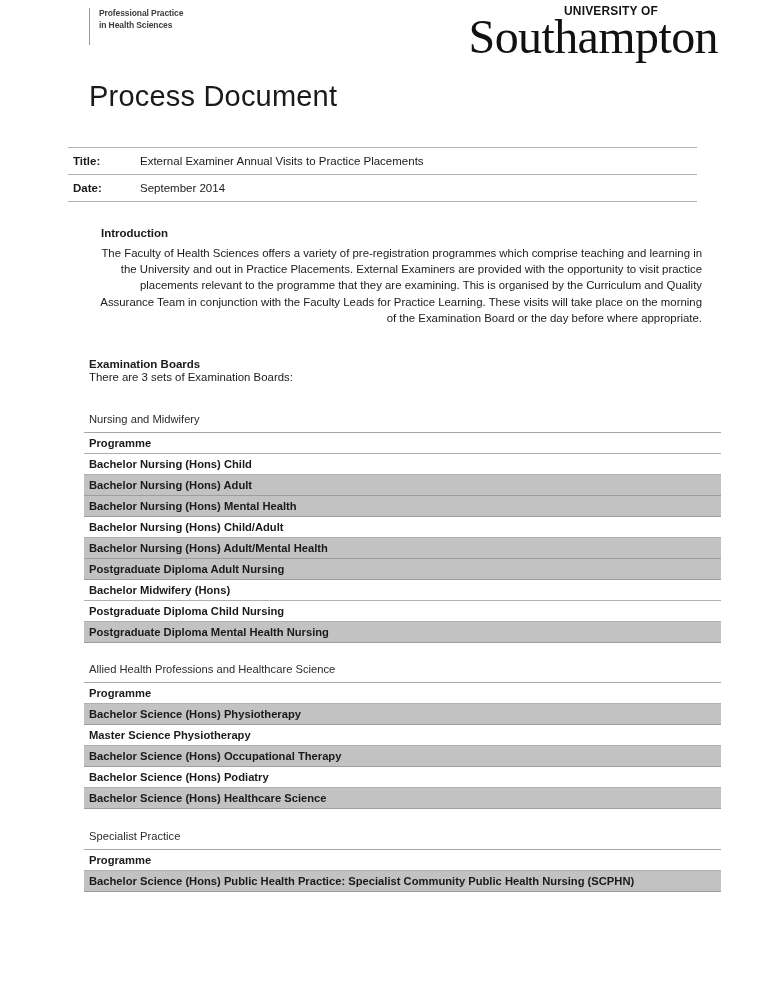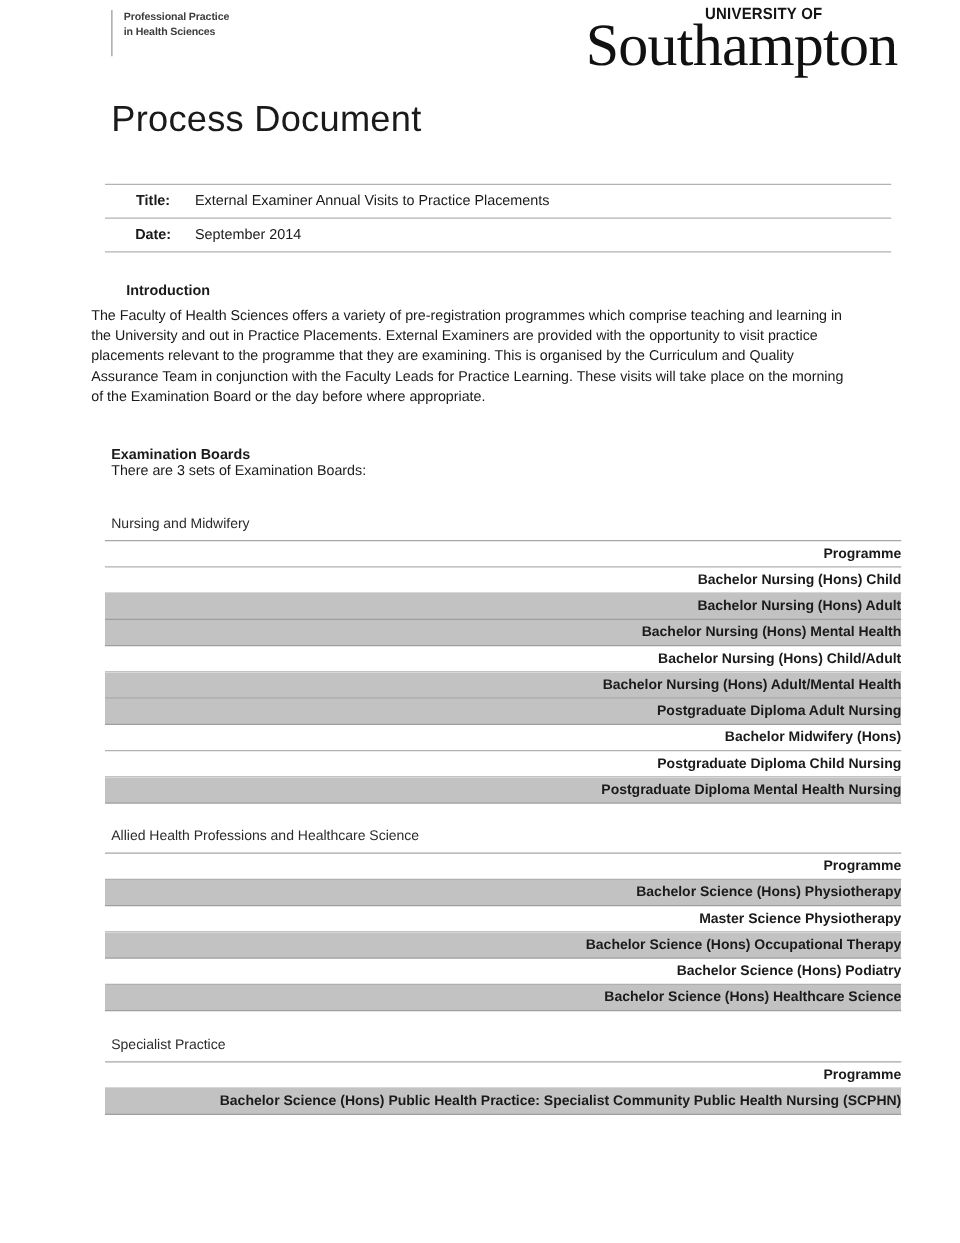--- a/index.html
+++ b/index.html
@@ -89,24 +89,23 @@
     top: 80px;
     font-size: 29px;
     font-weight: 400;
     color: #1a1a1a;
     letter-spacing: 0.2px;
   }
 
   
   .meta {
     position: absolute;
-    left: 84px;
+    left: 68px;
     top: 147px;
     width: 629px;
-    text-align: center;
   }
   .meta-rule {
     height: 1px;
     background: #b3b3b3;
     width: 100%;
   }
   .meta-row {
     display: flex;
     align-items: center;
     height: 26px;
@@ -128,27 +127,27 @@
   .section-head {
     position: absolute;
     left: 89px;
     font-size: 11.5px;
     font-weight: 700;
     color: #1a1a1a;
   }
   .intro-head { top: 227px; padding-left: 12px; }
   .intro-body {
     position: absolute;
-    left: 73px;
+    left: 90px;
     top: 245px;
     width: 612px;
     font-size: 11.4px;
     line-height: 16.2px;
     color: #1a1a1a;
-    text-align: left;
+    text-align: right;
   }
 
   .boards-head { top: 358px; }
   .boards-sub {
     position: absolute;
     left: 89px;
     top: 371px;
     font-size: 11.4px;
     color: #1a1a1a;
     text-align: center;
@@ -167,21 +166,21 @@
     padding-left: 5px;
     margin-bottom: 7px;
   }
   .prog-table {
     width: 100%;
     border-collapse: collapse;
     table-layout: fixed;
   }
   .prog-table th,
   .prog-table td {
-    text-align: right;
+    text-align: left;
     font-size: 11.2px;
     font-weight: 700;
     color: #1a1a1a;
     height: 21px;
     padding: 0 0 0 5px;
     box-sizing: border-box;
     border-top: 1px solid #b0b0b0;
     border-bottom: 1px solid #b0b0b0;
     white-space: nowrap;
     overflow: hidden;

